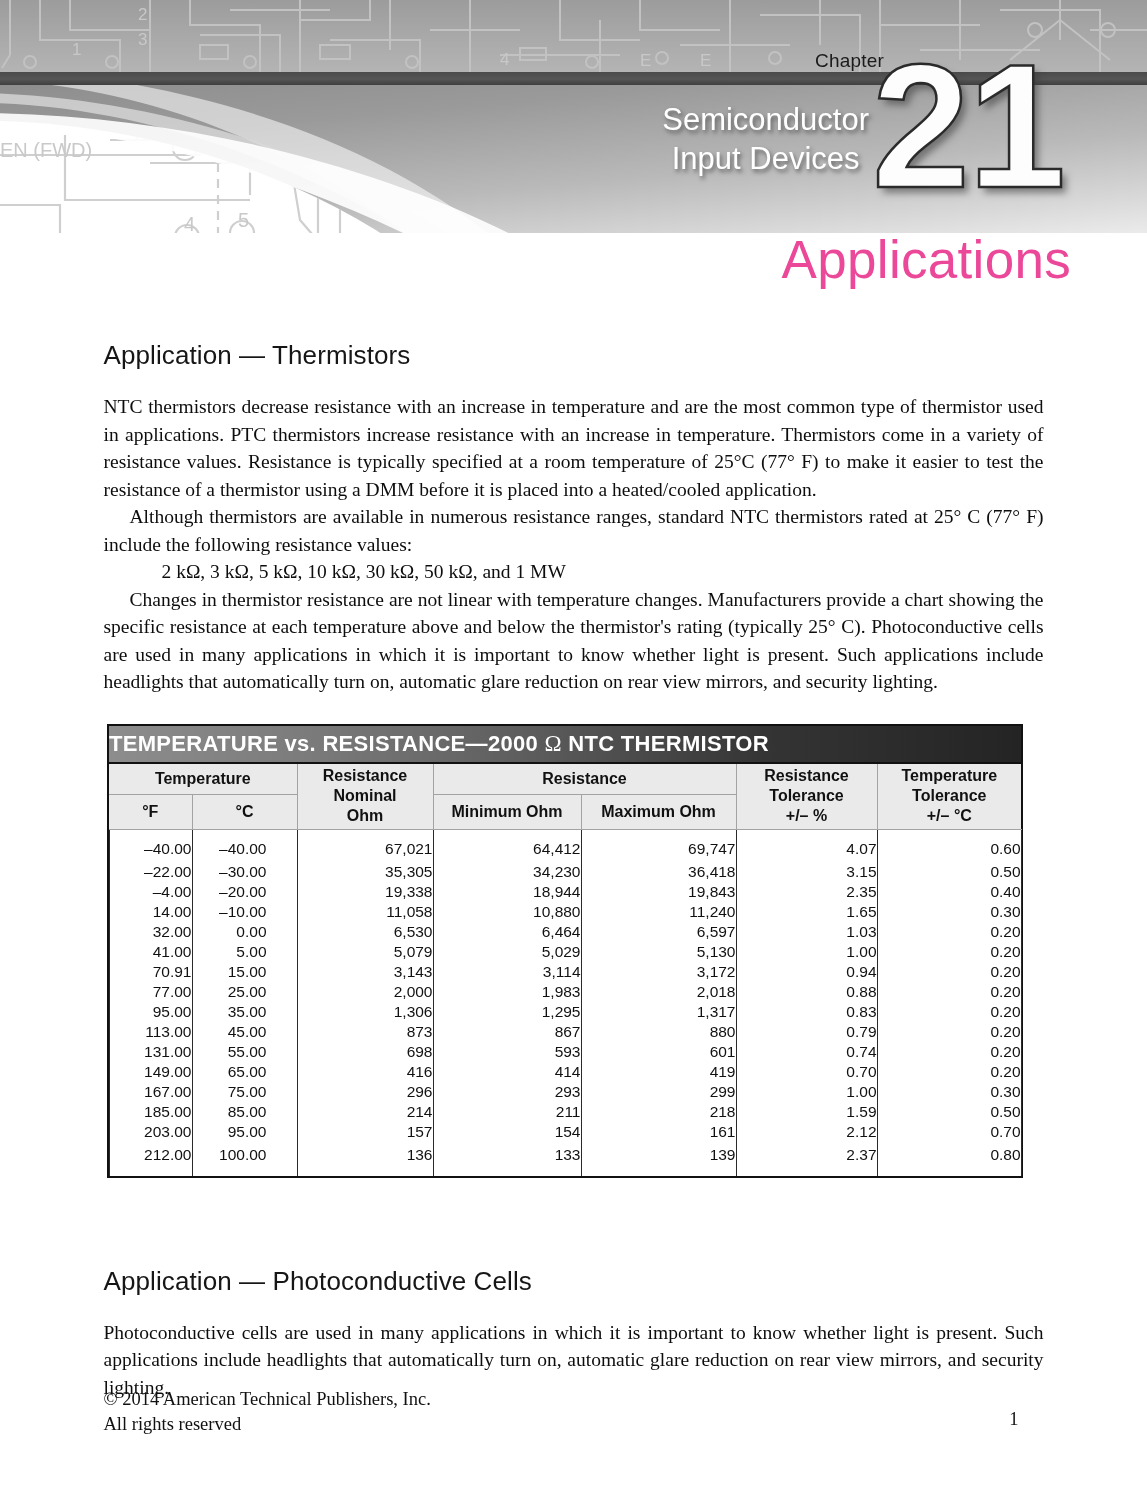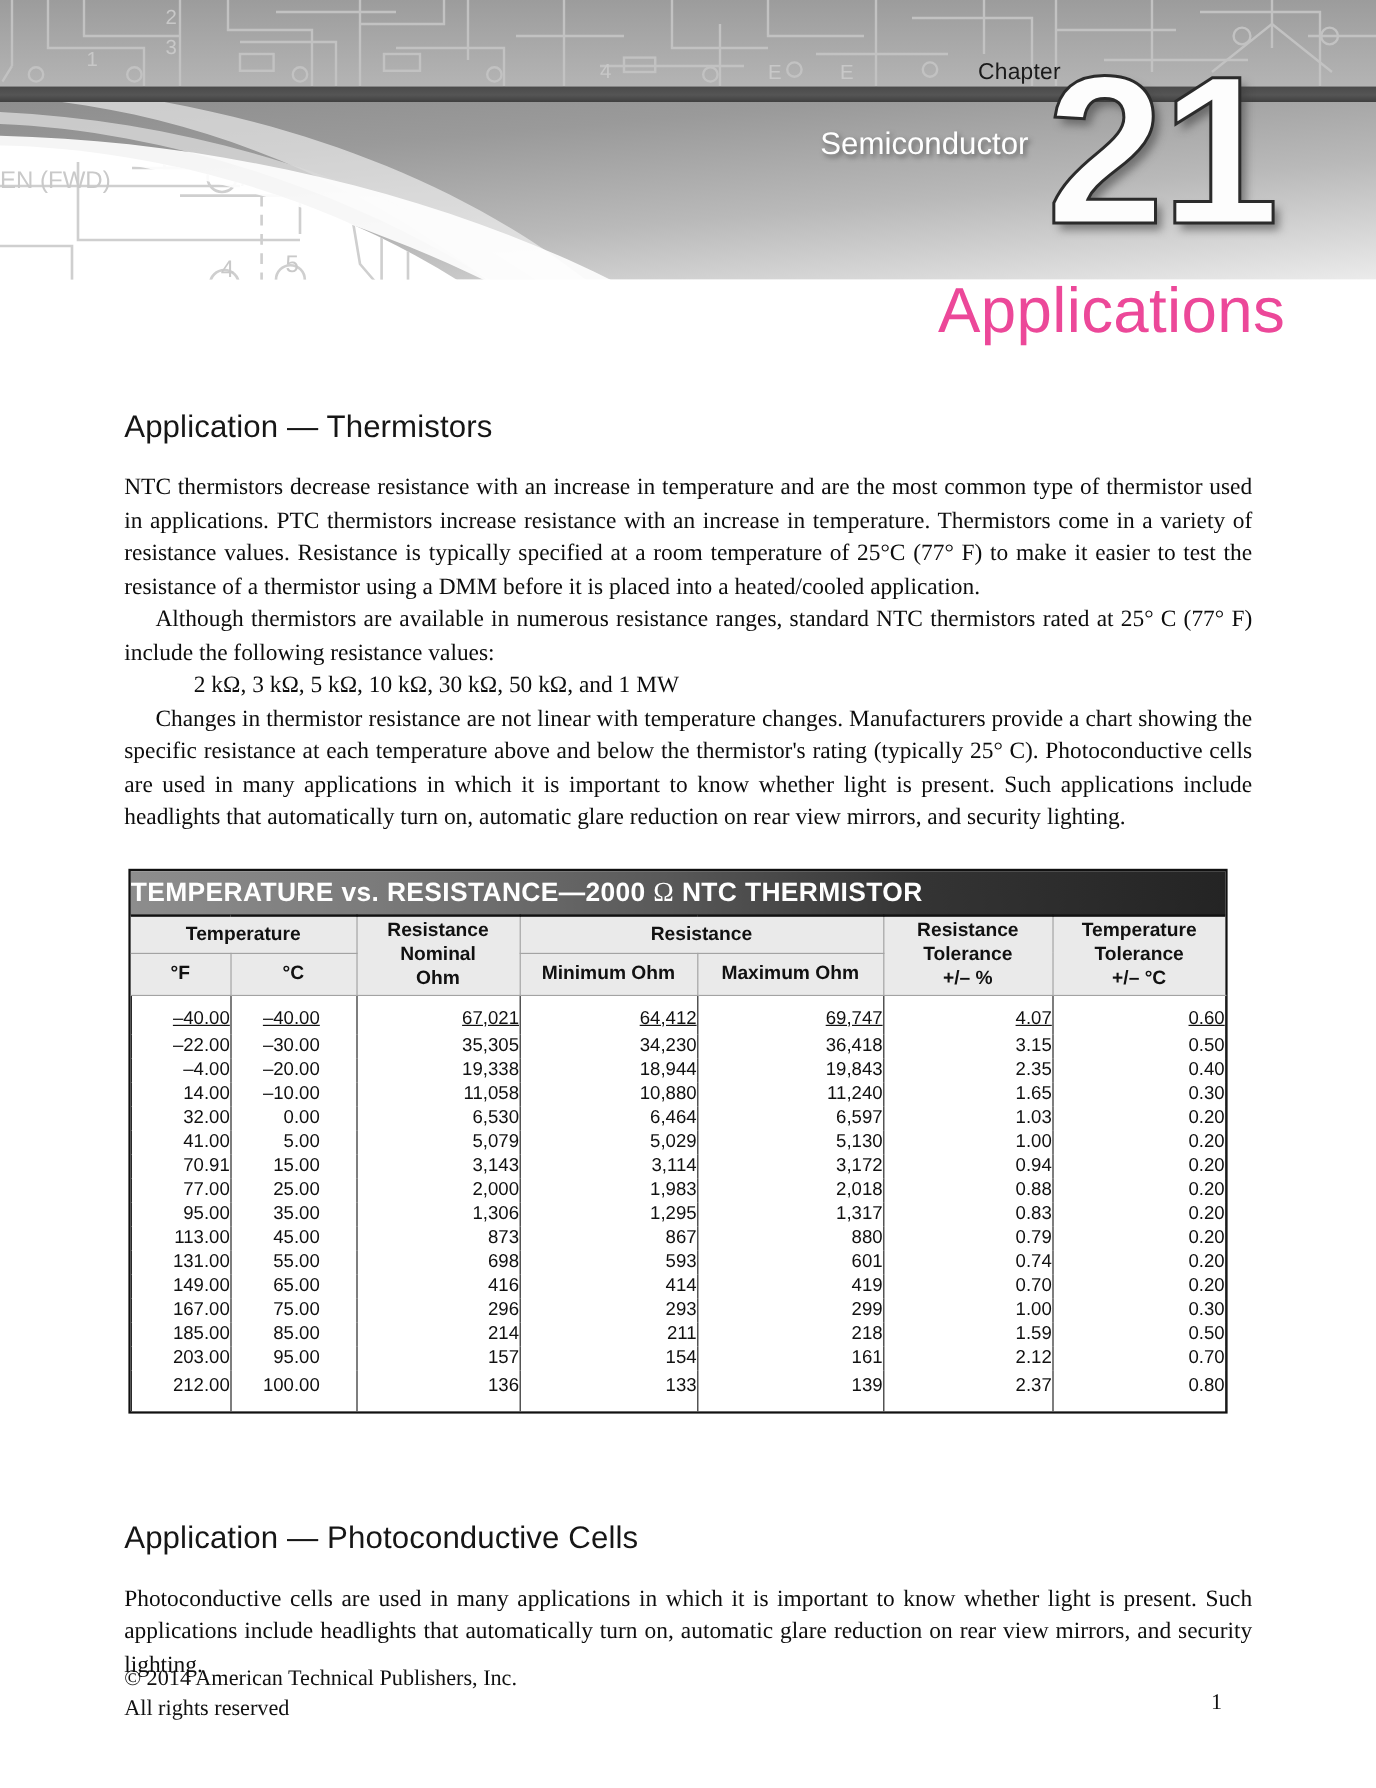--- a/index.html
+++ b/index.html
@@ -50,24 +50,24 @@
   .chapter-num{
     position:absolute;left:872px;top:38px;
     font-family:"Liberation Sans",sans-serif;
     font-size:176px;font-weight:700;line-height:176px;
     color:#fdfdfd;
     -webkit-text-stroke:2.5px #2b2b2b;
     letter-spacing:-2px;
     text-shadow:5px 6px 7px rgba(60,60,60,.55);
   }
   .book-title{
-    position:absolute;right:290px;top:100px;
+    position:absolute;right:278px;top:100px;
     text-align:center;
     font-family:"Liberation Sans",sans-serif;
-    font-size:26px;font-weight:400;line-height:39px;
+    font-size:31px;font-weight:400;line-height:39px;
     color:#ffffff;
     text-shadow:2px 3px 4px rgba(70,70,70,.75);
     white-space:nowrap;
   }
   .applications{
     position:absolute;right:76px;top:229px;
     font-family:"Liberation Sans",sans-serif;
     font-size:53px;font-weight:400;color:#ec4899;
     letter-spacing:.3px;
   }
@@ -136,21 +136,21 @@
     font-size:15.5px;
     color:#111;
     text-align:right;
     padding:0 26px 0 0;
     height:20px;
     line-height:20px;
     border-left:1px solid #2a2a2a;
     border-right:1px solid #2a2a2a;
   }
   td.cell.c2{padding-right:30px;}
-  tr.first td{padding-top:6px;height:26px;text-decoration:underline;}
+  tr.first td{padding-top:6px;height:26px;}
   tr.last td{padding-bottom:7px;height:27px;}
   tbody.body-rows{background:#fff;}
 
   
   .footer{
     position:absolute;left:0;top:1372px;width:1147px;
   }
   .footer-inner{width:940px;margin:15px auto;position:relative;}
   .copy{
     font-family:"Liberation Serif",serif;
@@ -283,20 +283,21 @@
     <path d="M-10 40 C170 46 380 120 520 215 L620 215 C470 105 230 32 -10 28 Z" fill="#ffffff" opacity="0.9"></path>
     <path d="M330 215 C460 130 640 90 1147 86 L1147 215 Z" fill="#ffffff" opacity="0.0"></path>
   </svg>
 
   <div class="hdr-white"></div>
 
   <div class="chapter-label">Chapter</div>
   <div class="chapter-num">21</div>
   <div class="book-title">
     <div>Semiconductor</div>
+    <div>Input Devices</div>
   </div>
   <div class="applications">Applications</div>
 </div>
 
 <div class="content">
   <div class="page">
 
     <h2 class="sec">Application — Thermistors</h2>
 
     <p class="body">NTC thermistors decrease resistance with an increase in temperature and are the most common type of thermistor used in applications. PTC thermistors increase resistance with an increase in temperature. Thermistors come in a variety of resistance values. Resistance is typically specified at a room temperature of 25°C (77° F) to make it easier to test the resistance of a thermistor using a DMM before it is placed into a heated/cooled application.</p>

